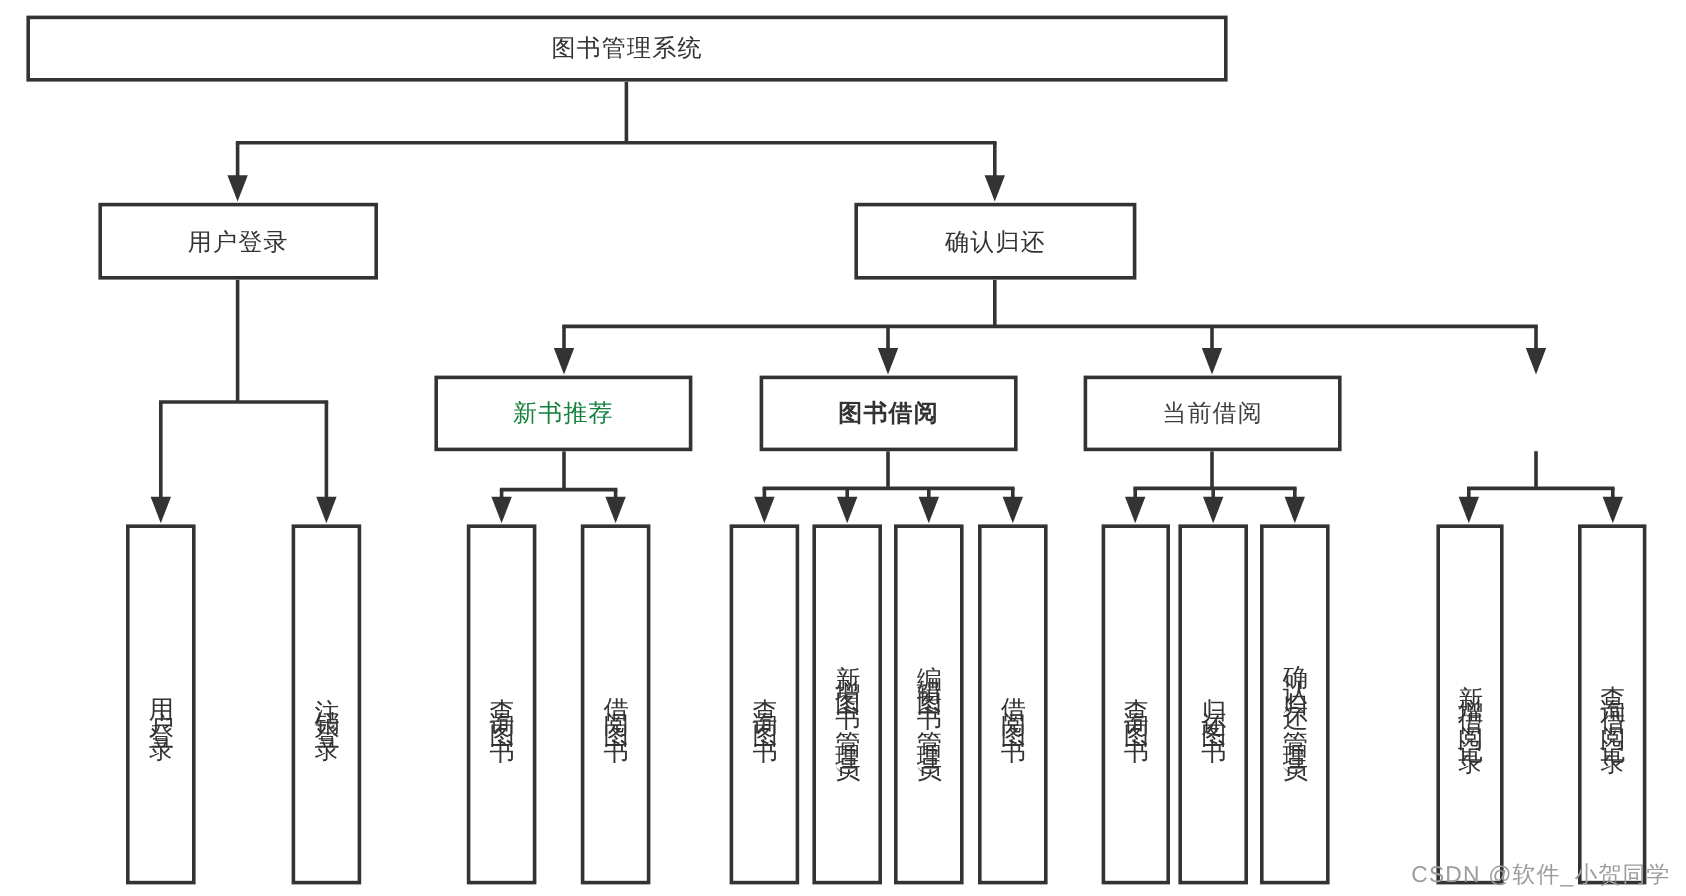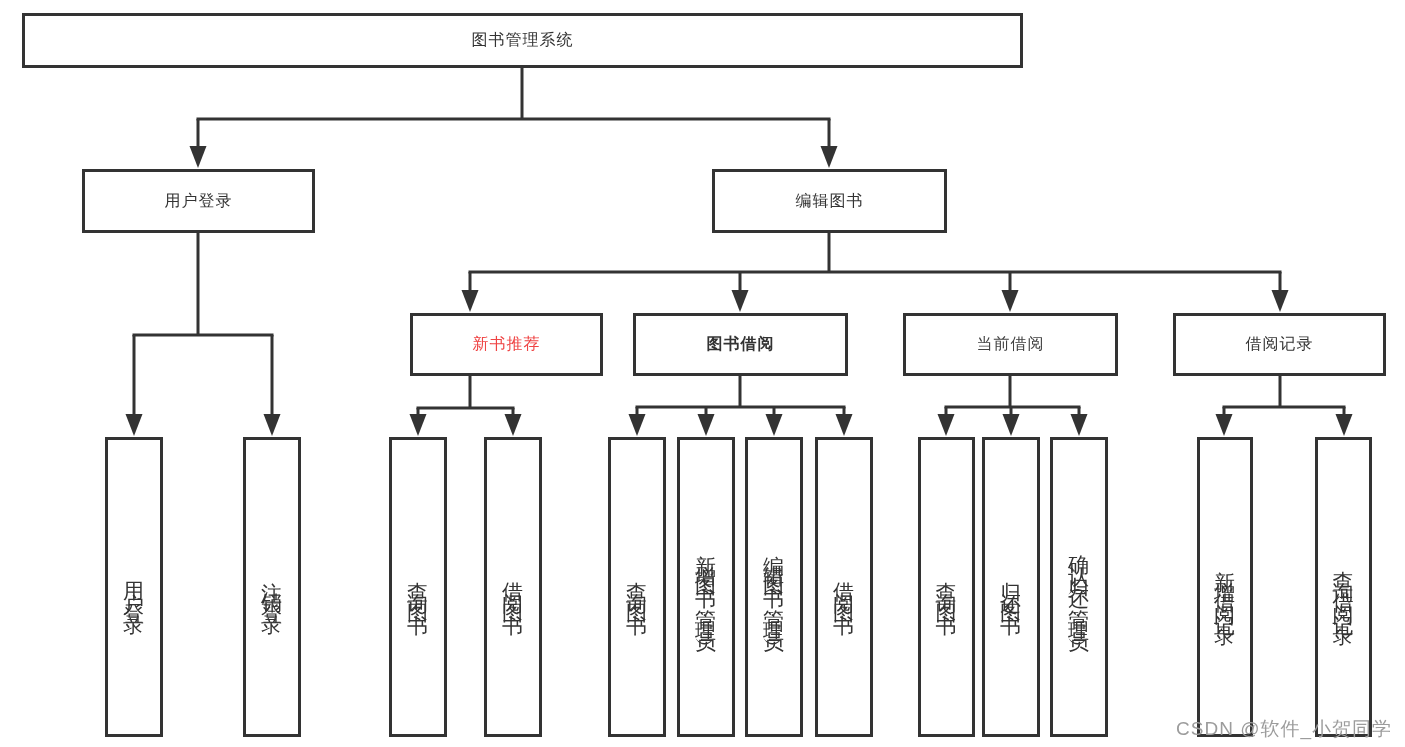--- a/index.html
+++ b/index.html
@@ -27,21 +27,21 @@
     position: absolute;
     box-sizing: border-box;
     background: #ffffff;
     border: 3px solid #333333;
     display: flex;
     align-items: center;
     justify-content: center;
     color: #333333;
   }
   .node.h span {
-    font-size: 16px;
+    font-size: 20px;
     letter-spacing: 1px;
     white-space: nowrap;
   }
   .node.v span {
     writing-mode: vertical-rl;
     text-orientation: mixed;
     font-size: 21px;
     letter-spacing: 11px;
     line-height: 1;
   }
@@ -115,33 +115,30 @@
       <polygon points="1335.5,414 1352.5,414 1344,436" fill="#333333"></polygon>
     </svg>
   <div class="watermark" style="color: rgb(156, 156, 156);">CSDN @软件_小贺同学</div>
 <div class="node h" style="left: 22px; top: 13px; width: 1001px; height: 55px; border-color: rgb(51, 51, 51); background: rgb(255, 255, 255); color: rgb(51, 51, 51);">
       <span>图书管理系统</span>
     </div>
     <div class="node h" style="left: 82px; top: 169px; width: 233px; height: 64px; border-color: rgb(51, 51, 51); background: rgb(255, 255, 255); color: rgb(51, 51, 51);">
       <span>用户登录</span>
     </div>
     <div class="node h" style="left: 712px; top: 169px; width: 235px; height: 64px; border-color: rgb(51, 51, 51); background: rgb(255, 255, 255); color: rgb(51, 51, 51);">
-      <span>编辑图书</span>
+      <span>确认归还</span>
     </div>
-    <div class="node h" style="left: 362px; top: 313px; width: 193px; height: 63px; border-color: rgb(51, 51, 51); background: rgb(255, 255, 255); color: #ef4444; margin-left: 48px;">
+    <div class="node h" style="left: 362px; top: 313px; width: 215px; height: 63px; border-color: rgb(51, 51, 51); background: rgb(255, 255, 255); color: #15803d;">
       <span>新书推荐</span>
     </div>
     <div class="node h" style="left: 633px; top: 313px; width: 215px; height: 63px; border-color: rgb(51, 51, 51); background: rgb(255, 255, 255); color: rgb(51, 51, 51); font-weight: bold;">
       <span>图书借阅</span>
     </div>
     <div class="node h" style="left: 903px; top: 313px; width: 215px; height: 63px; border-color: rgb(51, 51, 51); background: rgb(255, 255, 255); color: #404040;">
       <span>当前借阅</span>
-    </div>
-    <div class="node h" style="left: 1173px; top: 313px; width: 213px; height: 63px; border-color: rgb(51, 51, 51); background: rgb(255, 255, 255); color: rgb(51, 51, 51);">
-      <span>借阅记录</span>
     </div>
     <div class="node v" style="left: 105px; top: 437px; width: 58px; height: 300px; border-color: rgb(51, 51, 51); background: rgb(255, 255, 255); color: rgb(51, 51, 51);">
       <span>用户登录</span>
     </div>
     <div class="node v" style="left: 243px; top: 437px; width: 58px; height: 300px; border-color: rgb(51, 51, 51); background: rgb(255, 255, 255); color: rgb(51, 51, 51);">
       <span>注销登录</span>
     </div>
     <div class="node v" style="left: 389px; top: 437px; width: 58px; height: 300px; border-color: rgb(51, 51, 51); background: rgb(255, 255, 255); color: rgb(51, 51, 51);">
       <span>查询图书</span>
     </div>

